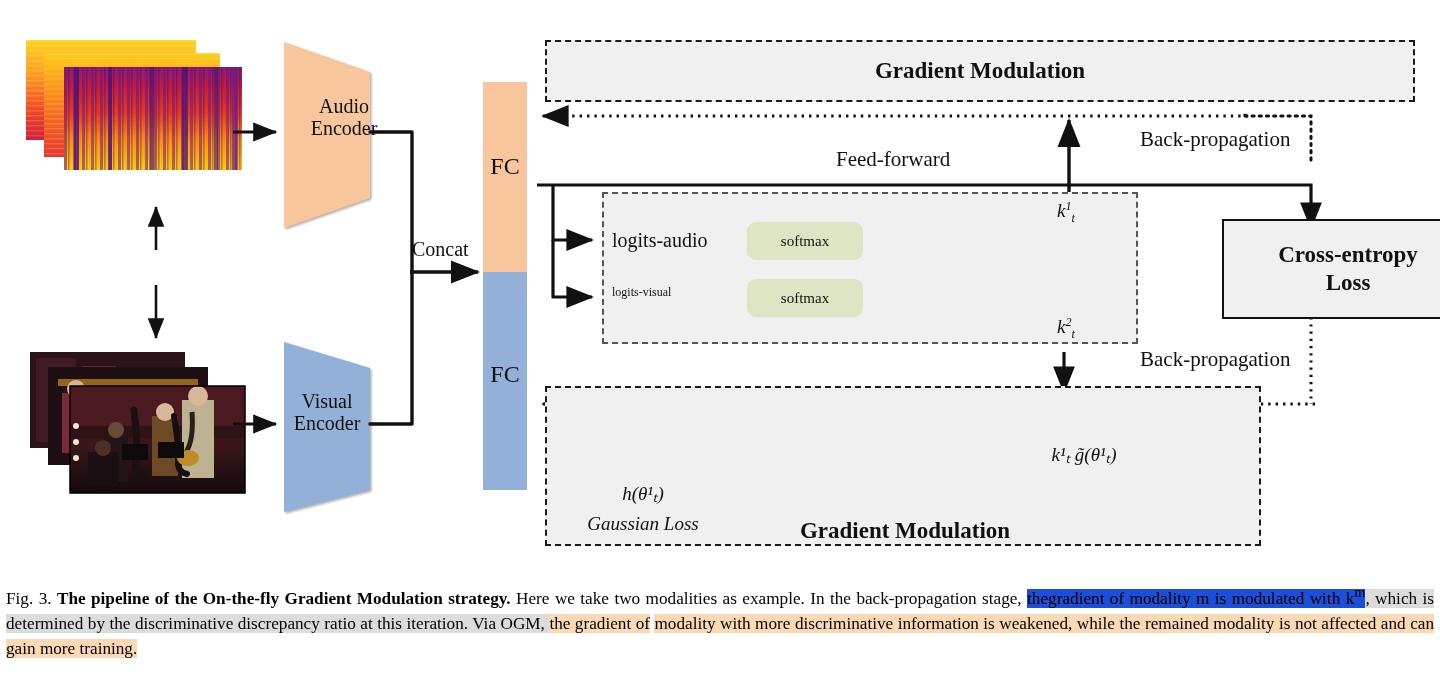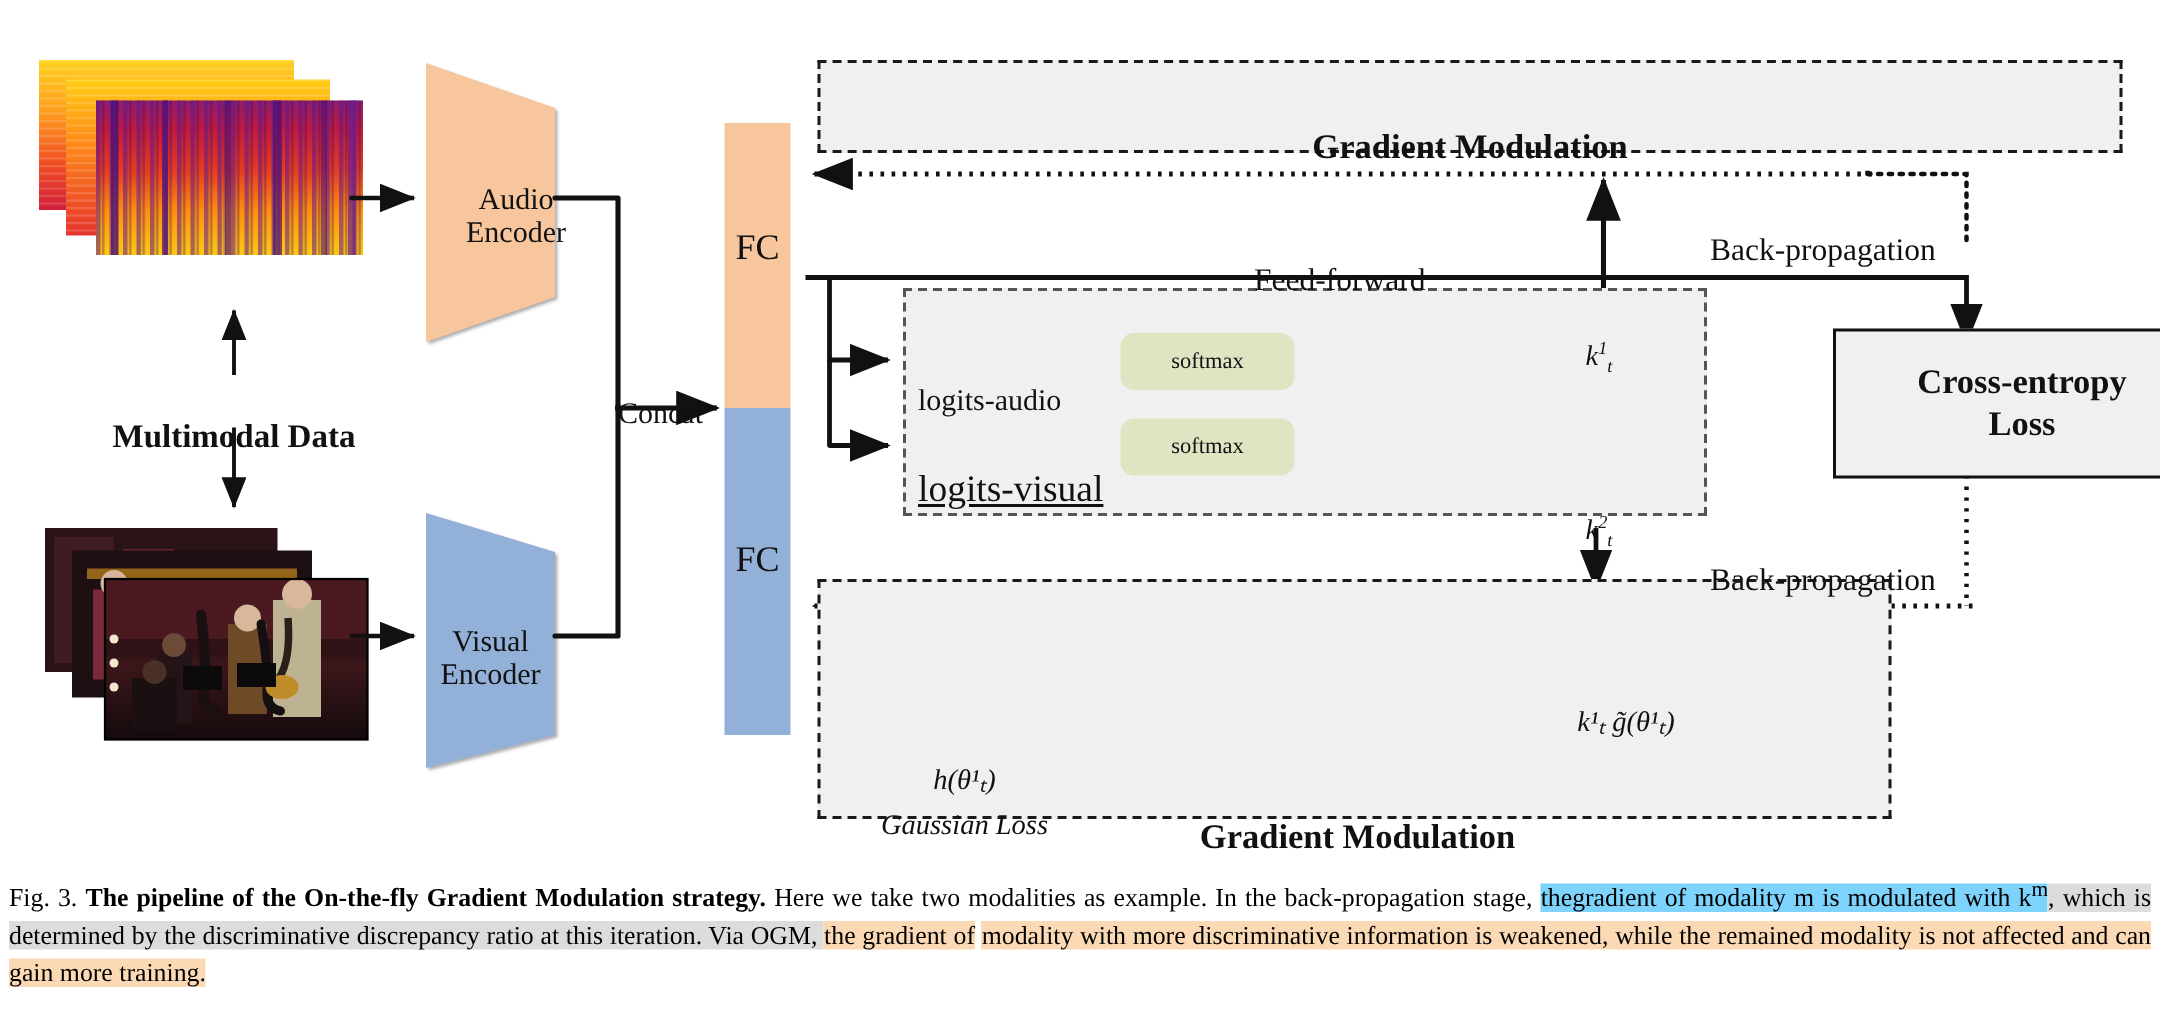--- a/index.html
+++ b/index.html
@@ -3,21 +3,21 @@
 <meta charset="utf-8">
 <style>
   html,body{margin:0;padding:0;background:#ffffff;}
   body{width:1440px;height:674px;position:relative;
        font-family:"Liberation Serif",serif;color:#111;overflow:hidden;}
   .fig{position:absolute;left:0;top:0;width:1440px;height:674px;}
   svg.layer{position:absolute;left:0;top:0;width:1440px;height:674px;}
 
   
   .lbl{position:absolute;font-family:"Liberation Serif",serif;color:#111;
-       white-space:nowrap;line-height:1.12;margin-top:27px;}
+       white-space:nowrap;line-height:1.12;}
   .serif-b{font-weight:700;}
   .ital{font-style:italic;}
   .ctr{transform:translateX(-50%);text-align:center;}
 
   
   .panel{position:absolute;background:#f0f0f0;box-sizing:border-box;}
 
   
   .fc-bar{position:absolute;}
   .fc-top{background:#f7c69c;}
@@ -32,21 +32,21 @@
   
   .celoss{position:absolute;background:#f0f0f0;border:2.5px solid #111;
           display:flex;align-items:center;justify-content:center;
           text-align:center;font-weight:700;font-size:23px;line-height:1.2;}
 
   
   .caption{position:absolute;left:6px;top:586px;width:1428px;
            font-family:"Liberation Serif",serif;font-size:17.2px;
            line-height:25px;color:#000;text-align:justify;}
   .caption b{font-weight:700;}
-  .hl-blue{background:#7dd3fc;}
+  .hl-blue{background:#1d4ed8;}
   .hl-gray{background:#dcdcdc;}
   .hl-orange{background:#fad9b4;}
 
   
   .math{font-family:"Liberation Serif",serif;font-style:italic;}
   .math .sub,.math .sup{font-style:italic;font-size:.64em;}
   sup,sub{line-height:0;}
 
   
   .imgstack{position:absolute;}
@@ -273,30 +273,29 @@
 
   <div class="lbl ctr" style="left:344px;top:95px;font-size:20px;">
     <div>Audio</div>
     <div>Encoder</div>
   </div>
   <div class="lbl ctr" style="left:327px;top:390px;font-size:20px;">
     <div>Visual</div>
     <div>Encoder</div>
   </div>
 
-  <div class="lbl serif-b ctr" style="left:156px;top:252px;font-size:22px;">Multimodal Data</div>
 
   <div class="lbl" style="left:412px;top:238px;font-size:20px;">Concat</div>
 
   <div class="lbl" style="left:836px;top:148px;font-size:21px;">Feed-forward</div>
   <div class="lbl" style="left:1140px;top:128px;font-size:21px;">Back-propagation</div>
   <div class="lbl" style="left:1140px;top:348px;font-size:21px;">Back-propagation</div>
 
   <div class="lbl" style="left:612px;top:229px;font-size:20px;">logits-audio</div>
-  <div class="lbl" style="left:612px;top:286px;font-size:25px;text-decoration:underline;">logits-visual</div>
+  <div class="lbl" style="left:612px;top:286px;font-size:12px;">logits-visual</div>
   <div class="softmax" style="left:747px;top:222px;width:116px;height:38px;">
     <span>softmax</span>
   </div>
   <div class="softmax" style="left:747px;top:279px;width:116px;height:38px;">
     <span>softmax</span>
   </div>
 
 
   <div class="lbl math ctr" style="left:1066px;top:200px;font-size:19px;">
     <span>k</span><sup class="sup">1</sup><sub class="sub">t</sub>

